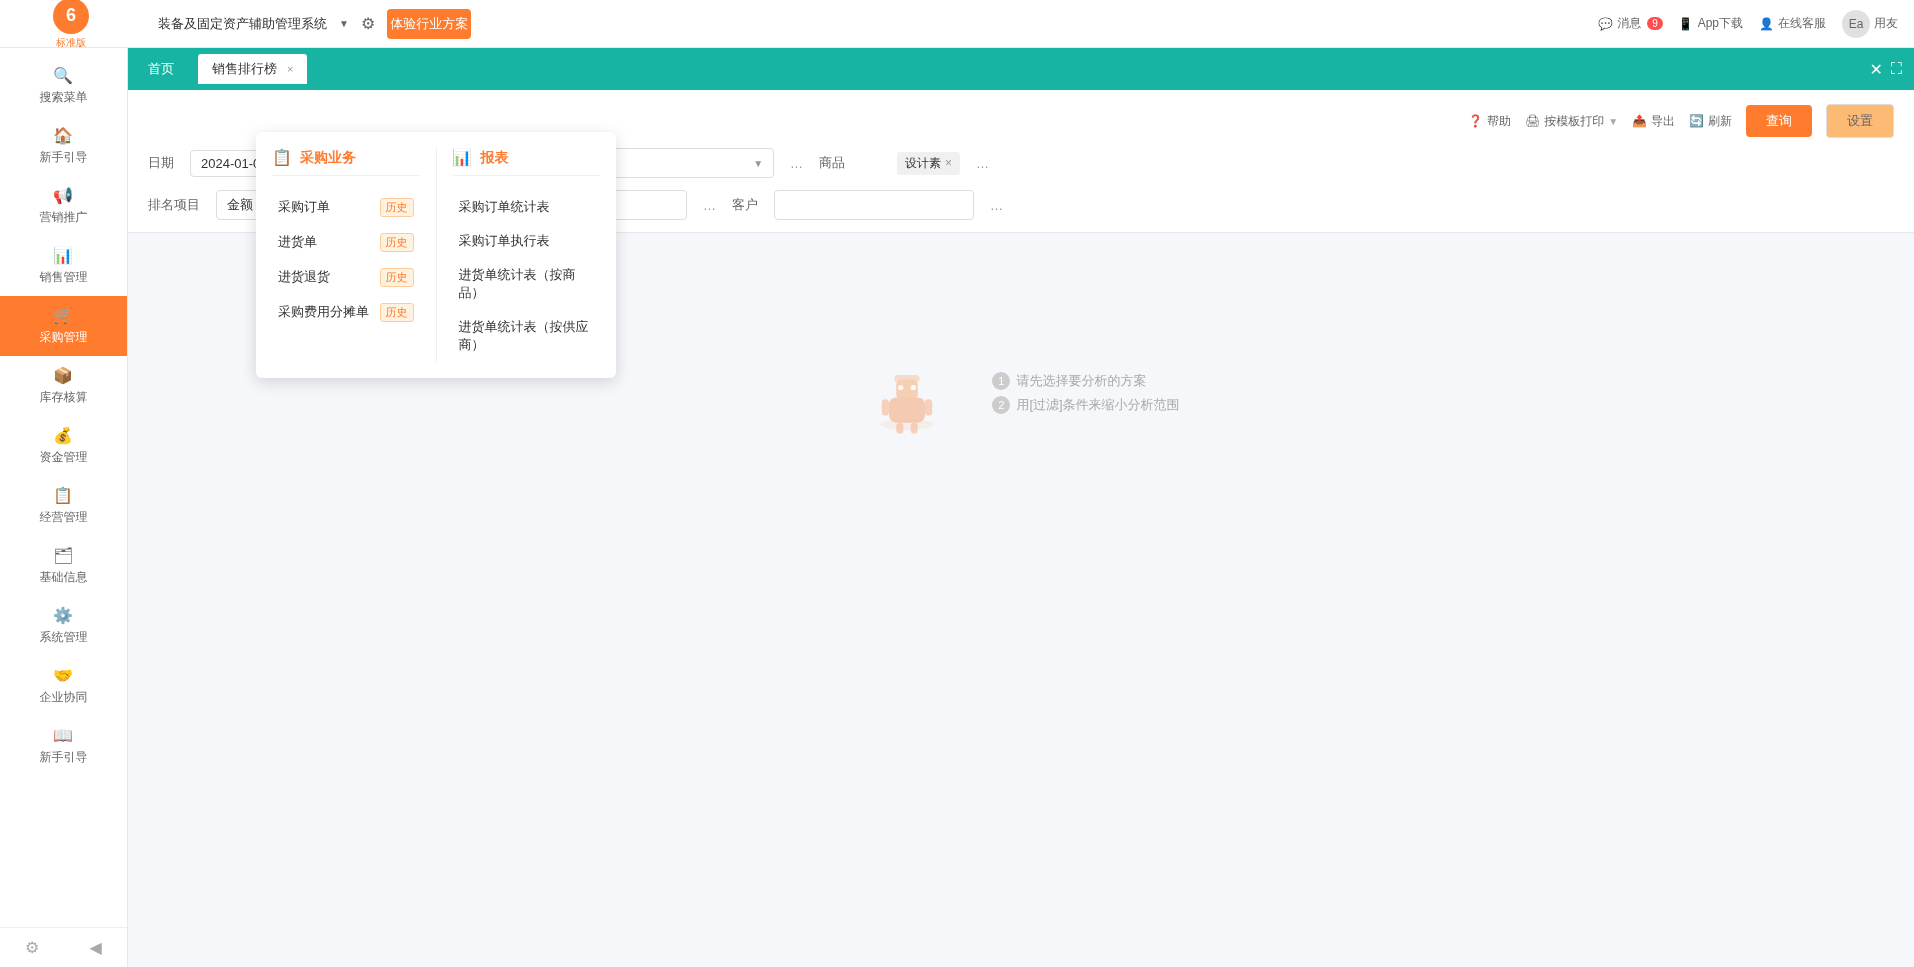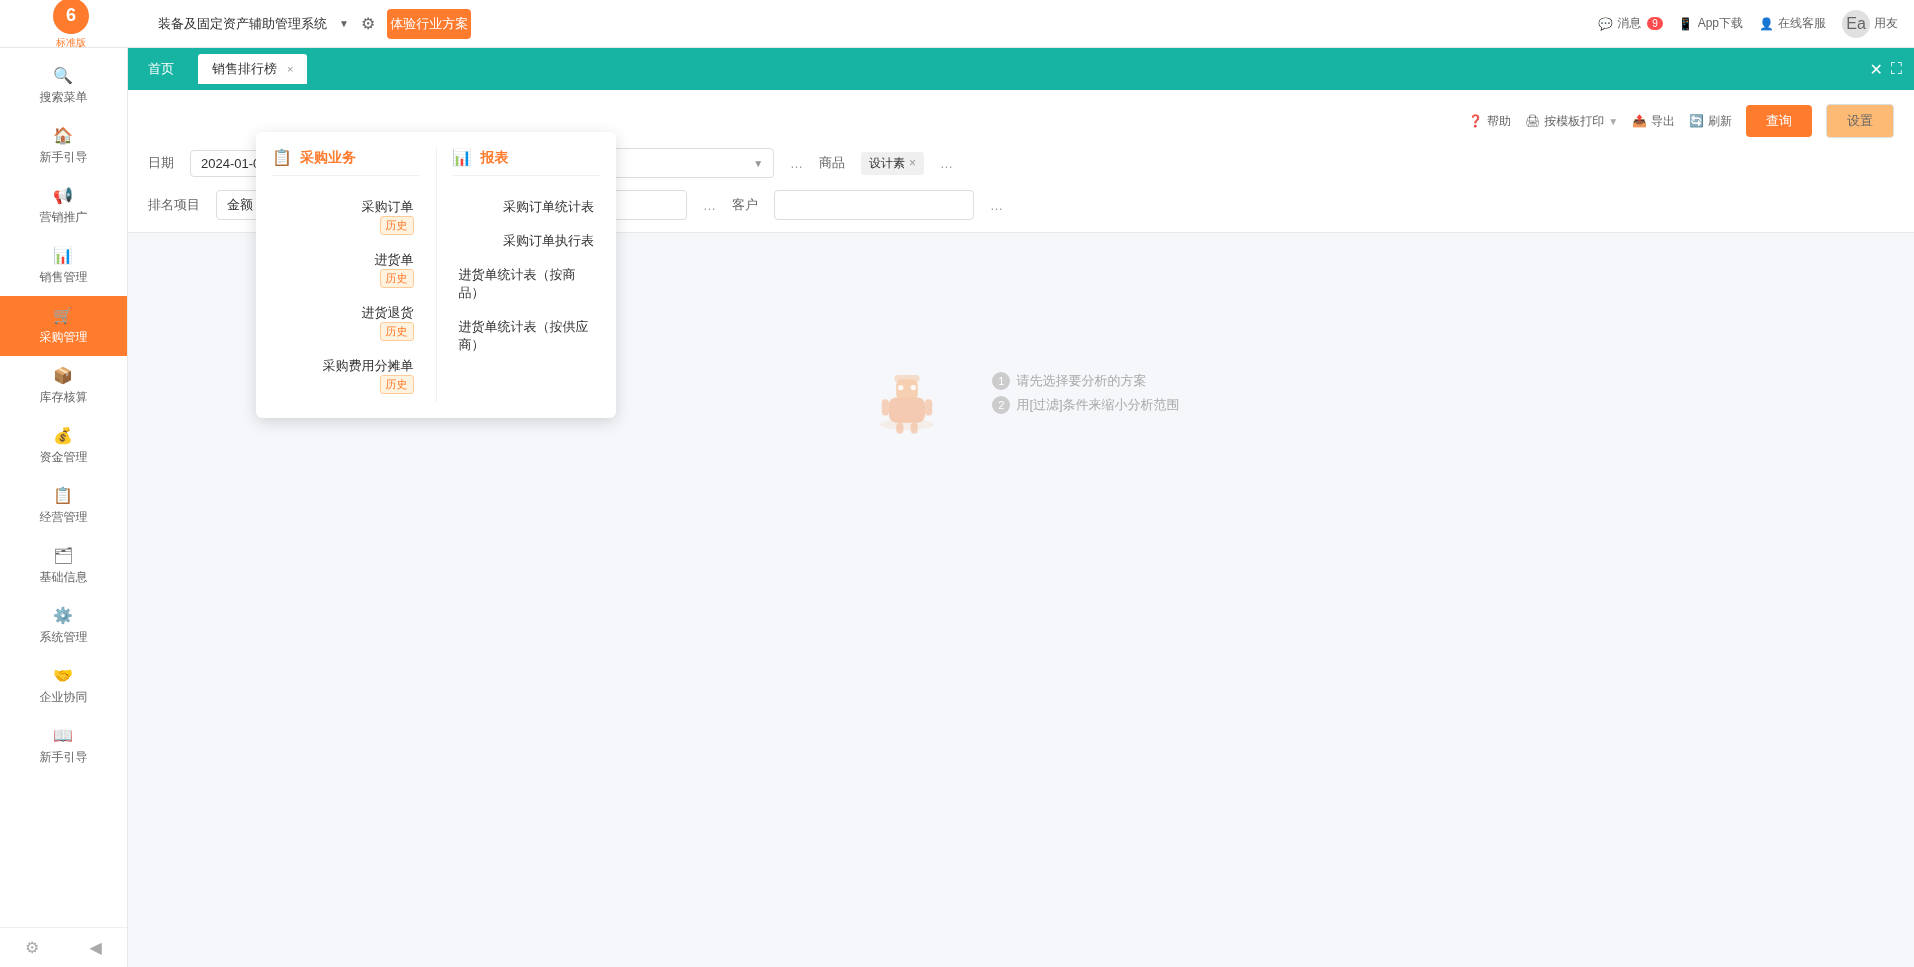--- a/index.html
+++ b/index.html
@@ -41,21 +41,21 @@
     .tab-close { color: #999; font-size: 11px; margin-left: 4px; cursor: pointer; }
     .tab-right-actions { margin-left: auto; display: flex; align-items: center; gap: 8px; padding-right: 12px; }
     .tab-icon-btn { color: #fff; cursor: pointer; font-size: 16px; }
 
     
     .filter-area { background: #fff; padding: 14px 20px 0 20px; border-bottom: 1px solid #e8e8e8; }
     .filter-row { display: flex; align-items: center; gap: 16px; margin-bottom: 12px; flex-wrap: wrap; }
     .filter-label { color: #666; font-size: 13px; white-space: nowrap; }
     .filter-select { border: 1px solid #ddd; border-radius: 4px; padding: 5px 10px; font-size: 13px; background: #fff; cursor: pointer; display: flex; align-items: center; gap: 6px; min-width: 120px; }
     .filter-select .arrow { color: #999; font-size: 10px; margin-left: auto; }
-    .filter-tag { background: #f0f0f0; border-radius: 3px; padding: 3px 8px; font-size: 12px; display: flex; align-items: center; gap: 4px; }
+    .filter-tag { background: #f0f0f0; border-radius: 3px; padding: 3px 8px; font-size: 12px; display: flex; align-items: center; gap: 4px; margin-left: 36px; }
     .filter-tag .remove { color: #999; cursor: pointer; }
     .filter-ellipsis { color: #999; cursor: pointer; }
     .action-btn { border: none; border-radius: 4px; padding: 7px 20px; cursor: pointer; font-size: 13px; font-weight: 500; }
     .btn-primary { background: #ff7b2e; color: #fff; }
     .btn-secondary { background: #fdba74; color: #666; border: 1px solid #ddd; }
     .filter-time-options { display: flex; gap: 8px; align-items: center; }
     .time-opt { color: #17b3a3; cursor: pointer; font-size: 13px; }
     .collapse-bar { text-align: center; padding: 6px; color: #17b3a3; cursor: pointer; font-size: 12px; background: #fff; border-bottom: 1px solid #e8e8e8; }
     .toolbar-action { display: flex; align-items: center; gap: 4px; color: #666; cursor: pointer; font-size: 12px; }
 
@@ -65,26 +65,26 @@
     .empty-hints { display: flex; flex-direction: column; gap: 6px; }
     .empty-hint { font-size: 13px; color: #aaa; display: flex; align-items: center; gap: 6px; }
     .hint-num { width: 18px; height: 18px; border-radius: 50%; background: #ccc; color: #fff; font-size: 11px; display: flex; align-items: center; justify-content: center; }
 
     
     .dropdown-menu { position: absolute; left: 128px; top: 42px; background: #fff; box-shadow: 0 4px 16px rgba(0,0,0,0.15); border-radius: 6px; z-index: 1000; width: 360px; padding: 16px; display: flex; gap: 0; }
     .menu-col { flex: 1; }
     .menu-col-title { display: flex; align-items: center; gap: 8px; font-size: 14px; font-weight: 600; color: #ff7b2e; margin-bottom: 14px; padding-bottom: 8px; border-bottom: 1px solid #f0f0f0; }
     .menu-col-title .col-icon { font-size: 16px; }
     .menu-col-divider { width: 1px; background: #f0f0f0; margin: 0 16px; }
-    .menu-item { display: flex; align-items: flex-end; justify-content: space-between; padding: 8px 6px; cursor: pointer; color: #333; font-size: 13px; border-radius: 4px; flex-direction: column; }
+    .menu-item { display: flex; align-items: flex-start; justify-content: space-between; padding: 8px 6px; cursor: pointer; color: #333; font-size: 13px; border-radius: 4px; }
     .menu-item-label { flex: 1; }
     .history-badge { background: #fff3e0; color: #ff7b2e; border: 1px solid #ffcc99; border-radius: 3px; font-size: 11px; padding: 1px 5px; margin-left: 6px; }
 
     
-    .avatar { width: 28px; height: 28px; border-radius: 50%; background: #e0e0e0; display: flex; align-items: center; justify-content: center; font-size: 16px; color: #666; }
+    .avatar { width: 28px; height: 28px; border-radius: 50%; background: #e0e0e0; display: flex; align-items: center; justify-content: center; font-size: 12px; color: #666; }
   </style>
 </head>
 <body>
 
 <div class="app-container">
 
   <div class="top-bar">
     <div class="top-left">
       <div class="logo-area">
         <div class="logo-icon">6</div>

